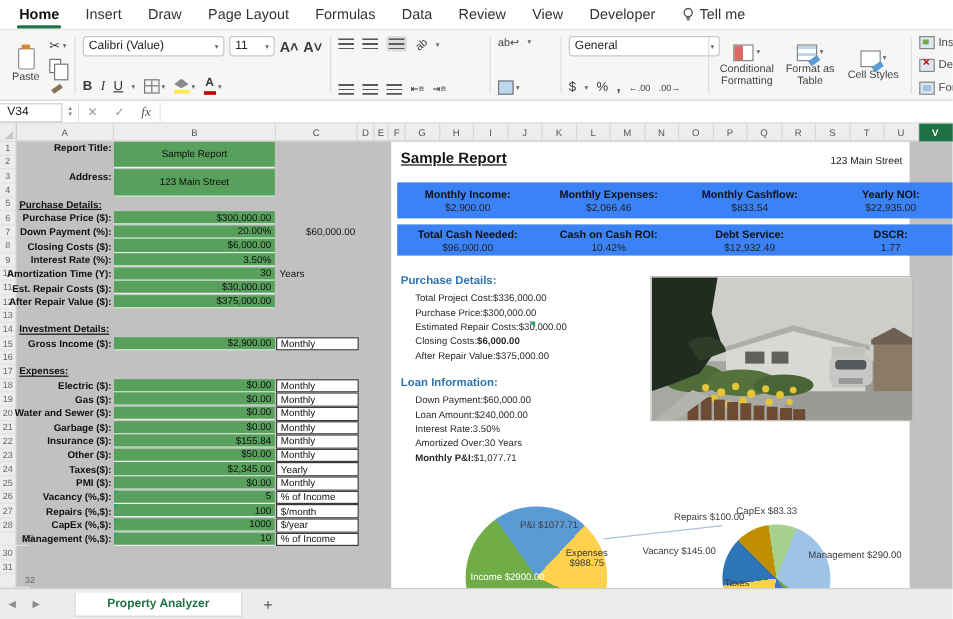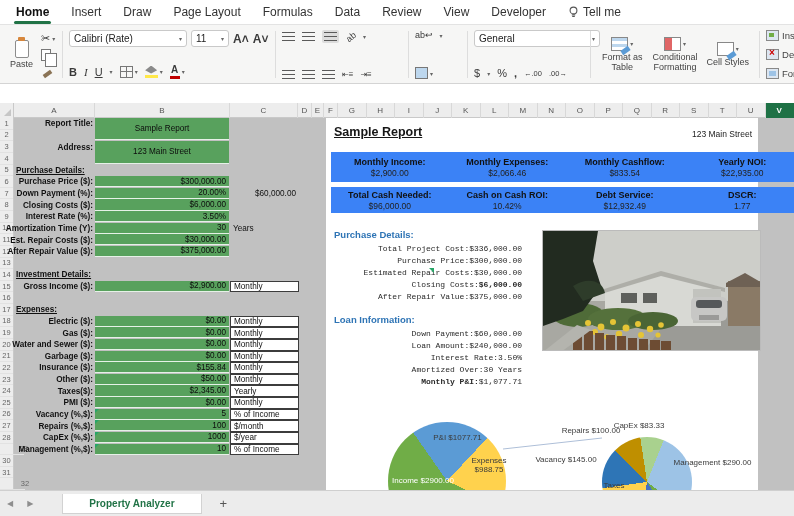--- a/index.html
+++ b/index.html
@@ -91,21 +91,21 @@
 
   
   .report{position:absolute;left:326px;top:0;width:432px;height:372px;background:#fff;}
   .rtitle{position:absolute;left:8px;top:7px;font-size:12.5px;font-weight:bold;color:#161616;text-decoration:underline;}
   .raddr{position:absolute;right:6px;top:11px;font-size:8.5px;color:#222;}
   .band{position:absolute;left:5px;width:470px;background:#3b82f6;display:flex;justify-content:center;}
   .bandcell{flex:1;display:flex;flex-direction:column;align-items:center;justify-content:center;gap:1px;}
   .bandcell .bl{font-size:9px;font-weight:bold;color:#111;}
   .bandcell .bv{font-size:8.5px;color:#222;}
   .rhead{position:absolute;left:8px;font-size:9.5px;font-weight:bold;color:#2e74b5;}
-  .rrowline{position:absolute;left:8px;width:188px;height:12px;display:flex;align-items:center;justify-content:flex-end;font-size:8px;color:#2a2a2a;font-family:Liberation Mono, monospace;}
+  .rrowline{position:absolute;left:20px;width:188px;height:12px;display:flex;align-items:center;justify-content:flex-start;font-size:8px;color:#2a2a2a;}
   .rrowline .lb{white-space:nowrap;}
   .rrowline .vl{white-space:nowrap;}
   .bold{font-weight:bold;}
   .flag{position:absolute;left:95px;top:2px;width:0;height:0;border-top:5px solid #27a567;border-right:5px solid transparent;transform:rotate(90deg);}
 
   .ctitle{position:absolute;left:0;top:268px;width:100%;text-align:center;font-size:11.5px;color:#595959;}
   .pie{position:absolute;border-radius:50%;}
   .plabel{position:absolute;font-size:8px;color:#3b3b3b;text-align:center;line-height:1.15;}
   .plabel.light{color:#fff;}
   .connector{position:absolute;left:0;top:0;width:432px;height:372px;pointer-events:none;}
@@ -179,21 +179,21 @@
         <span class="rbtn">
             <span class="brush"></span>
           </span>
       </div>
     </div>
     <div class="vsep"></div>
 
     <div class="rgroup" style="width:212px;">
       <div class="rrow" style="gap:4px;">
         <div class="combo" style="width:118px;">
-          <span>Calibri (Rate)</span>
+          <span>Calibri (Value)</span>
             <span class="carat">▾</span>
         </div>
         <div class="combo" style="width:38px;">
           <span>11</span>
             <span class="carat">▾</span>
         </div>
         <span class="rbtn bigA">A˄</span>
         <span class="rbtn bigA">A˅</span>
       </div>
       <div class="rrow">
@@ -276,31 +276,31 @@
         <span class="rbtn" style="font-weight:bold;">,</span>
         <span class="rbtn" style="font-size:7.5px;">←.00</span>
         <span class="rbtn" style="font-size:7.5px;">.00→</span>
       </div>
     </div>
     <div class="vsep"></div>
 
     <div class="rgroup" style="flex-direction:row;gap:2px;align-items:center;width:168px;">
       <div class="styleitem">
         <span style="display:flex;align-items:center;gap:2px;">
-            <span class="stylic ft"></span>
-            <span class="carat">▾</span>
-          </span>
-        <span>Format as Table</span>
+            <span class="stylic cf"></span>
+            <span class="carat">▾</span>
+          </span>
+        <span>Conditional Formatting</span>
       </div>
       <div class="styleitem">
         <span style="display:flex;align-items:center;gap:2px;">
-            <span class="stylic cf"></span>
-            <span class="carat">▾</span>
-          </span>
-        <span>Conditional Formatting</span>
+            <span class="stylic ft"></span>
+            <span class="carat">▾</span>
+          </span>
+        <span>Format as Table</span>
       </div>
       <div class="styleitem">
         <span style="display:flex;align-items:center;gap:2px;">
             <span class="stylic cs"></span>
             <span class="carat">▾</span>
           </span>
         <span>Cell Styles</span>
       </div>
     </div>
     <div class="vsep"></div>
@@ -314,20 +314,31 @@
           <span class="cellic del"></span>
           <span>Delete</span>
         </span>
       <span class="cellrow">
           <span class="cellic fmt"></span>
           <span>Format</span>
         </span>
     </div>
   </div>
 
+  <div class="fbar">
+    <div class="namebox">V34</div>
+    <div class="spin">
+        <span>▲</span>
+        <span>▼</span>
+      </div>
+    <span class="fbtn">✕</span>
+    <span class="fbtn">✓</span>
+    <span class="fbtn fx">fx</span>
+    <div class="finput"></div>
+  </div>
 
   <div class="colhdr">
     <div class="corner"></div>
   <div class="chcell" style="left: 14px; width: 81px;">A</div>
       <div class="chcell" style="left: 95px; width: 135px;">B</div>
       <div class="chcell" style="left: 230px; width: 68px;">C</div>
       <div class="chcell" style="left: 298px; width: 14px;">D</div>
       <div class="chcell" style="left: 312px; width: 12px;">E</div>
       <div class="chcell" style="left: 324px; width: 14px;">F</div>
       <div class="chcell" style="left: 338px; width: 28.5px;">G</div>

